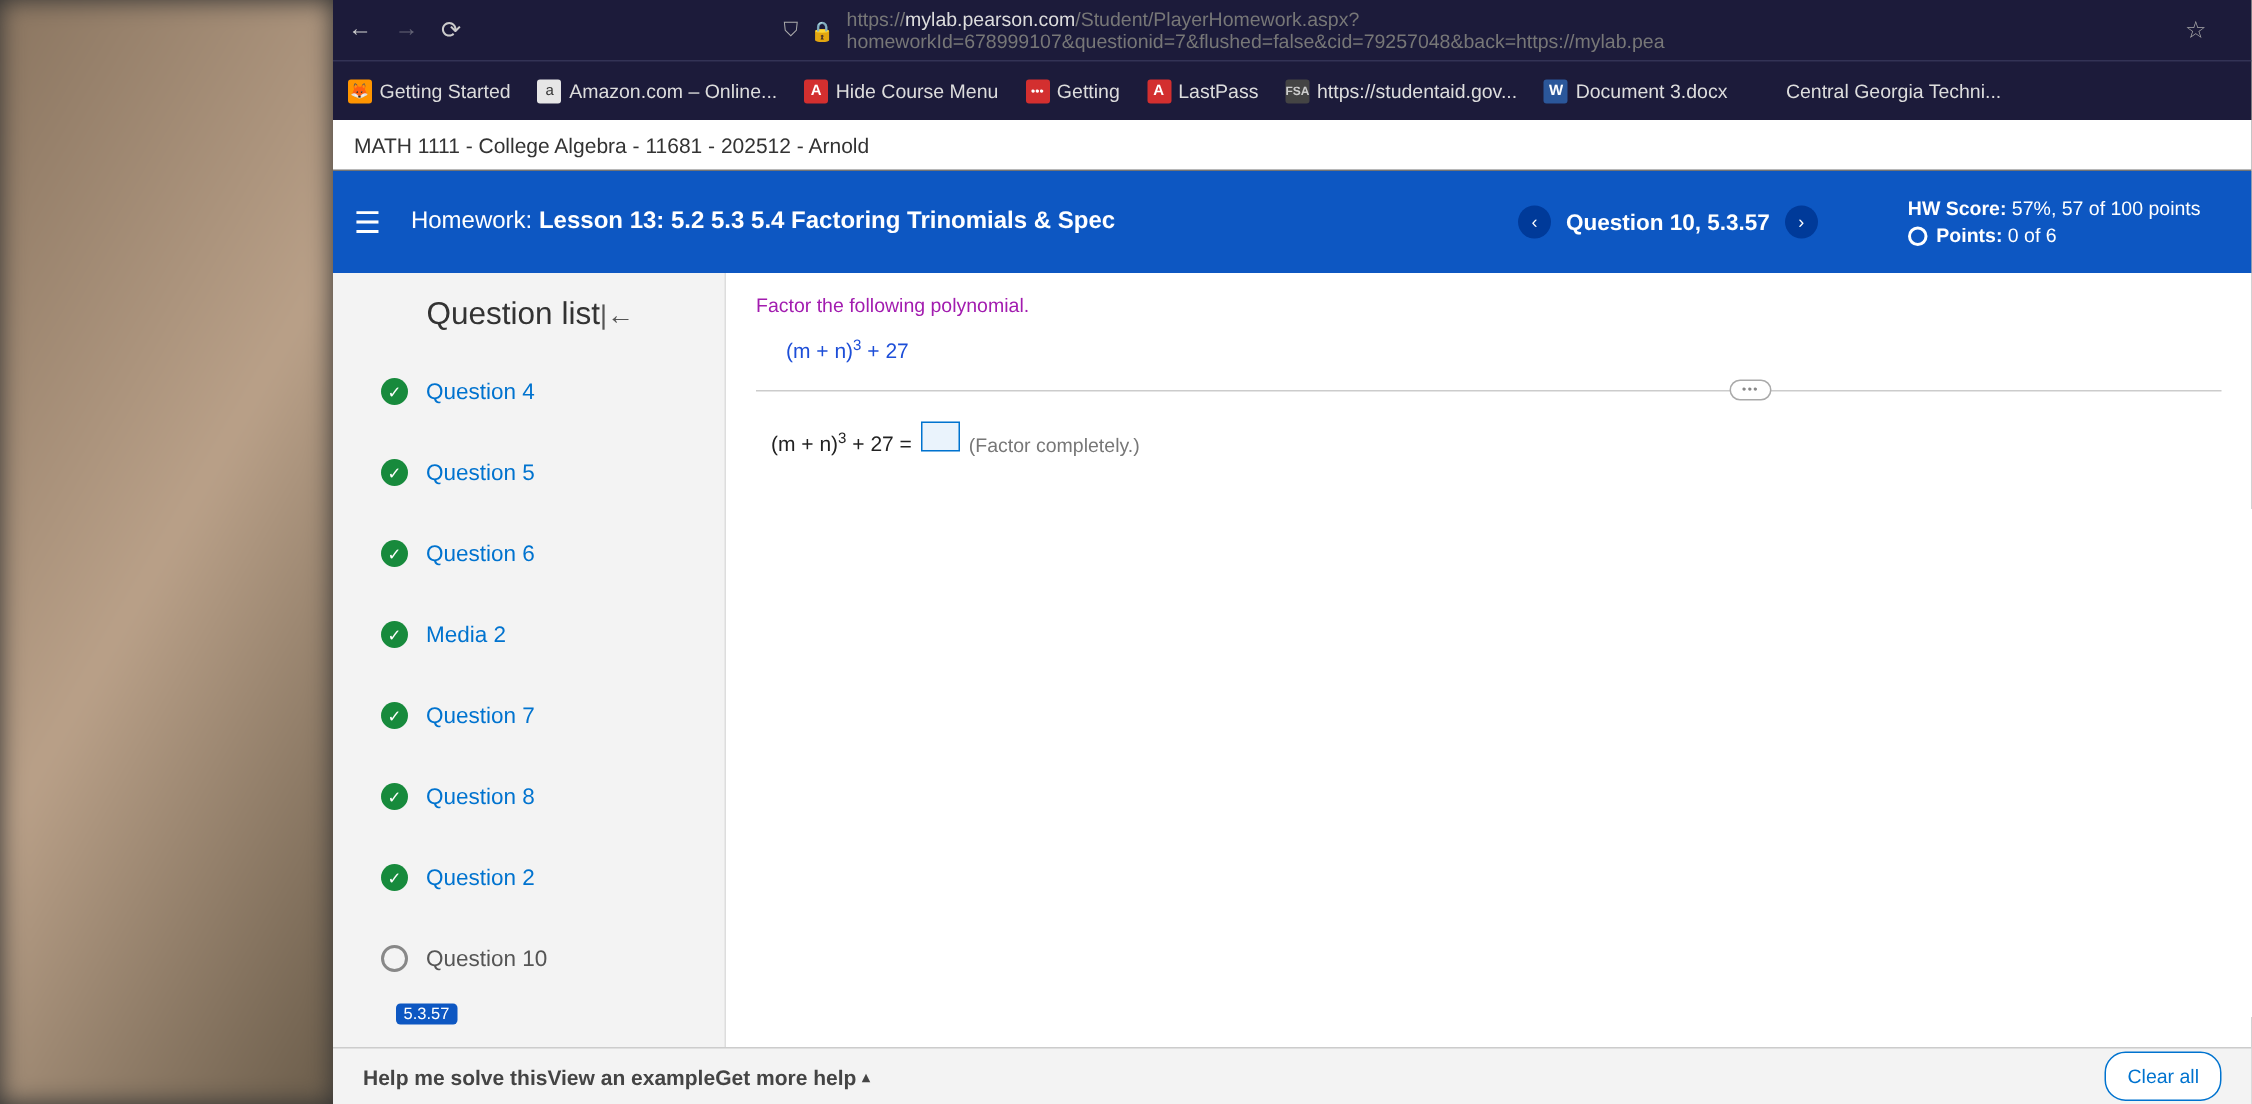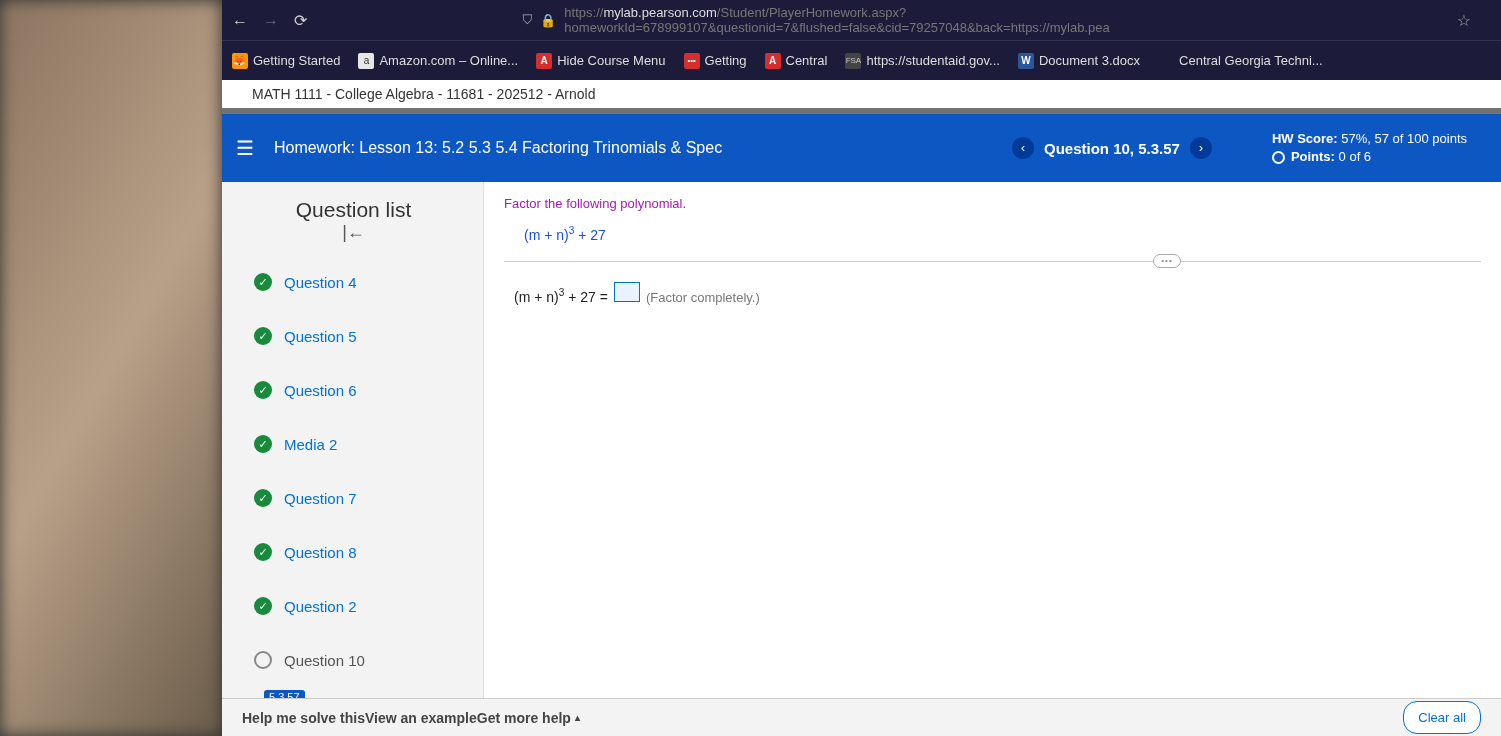--- a/index.html
+++ b/index.html
@@ -15,44 +15,44 @@
 .url-bar .path { color: #777; }
 .star-icon { color: #aaa; margin-left: auto; margin-right: 20px; }
 
 .bookmark-bar { display: flex; align-items: center; height: 40px; padding: 0 10px; gap: 18px; font-size: 13px; color: #ddd; border-top: 1px solid #333355; }
 .bookmark-item { display: flex; align-items: center; gap: 5px; cursor: pointer; }
 .bm-favicon { width: 16px; height: 16px; display: inline-flex; align-items: center; justify-content: center; font-size: 10px; border-radius: 2px; }
 .ff-icon { background: #ff9500; color: #fff; }
 .amz-icon { background: #e6e6e6; color: #333; }
 .a-icon { background: #d32f2f; color: #fff; font-weight: bold; }
 .lp-icon { background: #d32f2f; color: #fff; font-size: 8px; }
-.sa-icon { background: #444; color: #ccc; font-size: 8px; }
+.sa-icon { background: #444; color: #ccc; font-size: 8px; font-weight: bold; }
 .w-icon { background: #2b579a; color: #fff; font-weight: bold; }
 
 .app-frame { position: absolute; left: 222px; top: 80px; right: 0; bottom: 0; background: #fff; }
 
-.course-header { height: 34px; background: #fff; display: flex; align-items: center; padding: 0 30px; font-size: 14px; color: #333; border-bottom: 6px solid #737373; }
+.course-header { height: 34px; background: #fff; display: flex; align-items: center; padding: 0 14px; font-size: 14px; color: #333; border-bottom: 1px solid #737373; }
 
 .blue-header { height: 68px; background: #0d57c2; color: #fff; display: flex; align-items: center; padding: 0 14px; gap: 20px; }
 .menu-icon { font-size: 20px; cursor: pointer; }
 .hw-title-block { flex: 0 0 auto; font-size: 16px; line-height: 1.3; }
 .hw-title-block .hw { font-weight: normal; }
-.hw-title-block .title { font-weight: normal; }
+.hw-title-block .title { font-weight: bold; }
 .spacer { flex: 1; }
 .q-nav { display: flex; align-items: center; gap: 10px; }
 .q-nav-btn { width: 22px; height: 22px; border-radius: 50%; background: #003a99; color: #fff; display: flex; align-items: center; justify-content: center; font-size: 12px; cursor: pointer; }
 .q-nav-label { font-weight: bold; font-size: 15px; }
 .score-block { font-size: 13px; line-height: 1.4; margin-left: 40px; margin-right: 20px;}
 .score-block .pts { display: flex; align-items: center; gap: 6px; }
 .circle-icon { width: 13px; height: 13px; border: 2px solid #fff; border-radius: 50%; display: inline-block; }
 
 .main-area { display: flex; height: calc(100% - 102px); background: #f7f7f7; }
 
 .sidebar { width: 262px; background: #f3f3f3; border-right: 1px solid #ddd; padding: 16px 0 0 12px; position: relative; }
-.ql-header { display: flex; align-items: center; justify-content: center; padding: 0 14px 12px 4px; flex-direction: column; }
+.ql-header { display: flex; align-items: center; justify-content: center; padding: 0 14px 12px 4px; }
 .ql-title { font-size: 21px; color: #333; }
 .collapse-icon { font-size: 18px; color: #555; cursor: pointer; }
 .q-item { display: flex; align-items: center; gap: 12px; padding: 18px 8px 18px 20px; font-size: 15px; color: #0073cf; cursor: pointer; }
 .q-item .check { width: 18px; height: 18px; border-radius: 50%; background: #178a3c; color: #fff; display: flex; align-items: center; justify-content: center; font-size: 11px; }
 .q-item.current .check { background: transparent; border: 2px solid #888; }
 .q-item.current { color: #555; }
 .q-badge { background: #0d57c2; color: #fff; font-size: 11px; padding: 1px 5px; border-radius: 3px; margin-left: 30px; display: inline-block; }
 
 .content { flex: 1; background: #fff; padding: 14px 20px; position: relative; }
 .q-prompt { font-size: 13px; color: #a21caf; margin-bottom: 14px; }
@@ -101,21 +101,21 @@
     <div class="bookmark-item">
         <span class="bm-favicon a-icon">A</span>
         <span>Hide Course Menu</span>
       </div>
     <div class="bookmark-item">
         <span class="bm-favicon lp-icon">•••</span>
         <span>Getting</span>
       </div>
     <div class="bookmark-item">
         <span class="bm-favicon a-icon">A</span>
-        <span>Central</span>
+        <span>LastPass</span>
       </div>
     <div class="bookmark-item">
         <span class="bm-favicon sa-icon">FSA</span>
         <span>https://studentaid.gov...</span>
       </div>
     <div class="bookmark-item">
         <span class="bm-favicon w-icon">W</span>
         <span>Document 3.docx</span>
       </div>
     <div class="bookmark-item">

